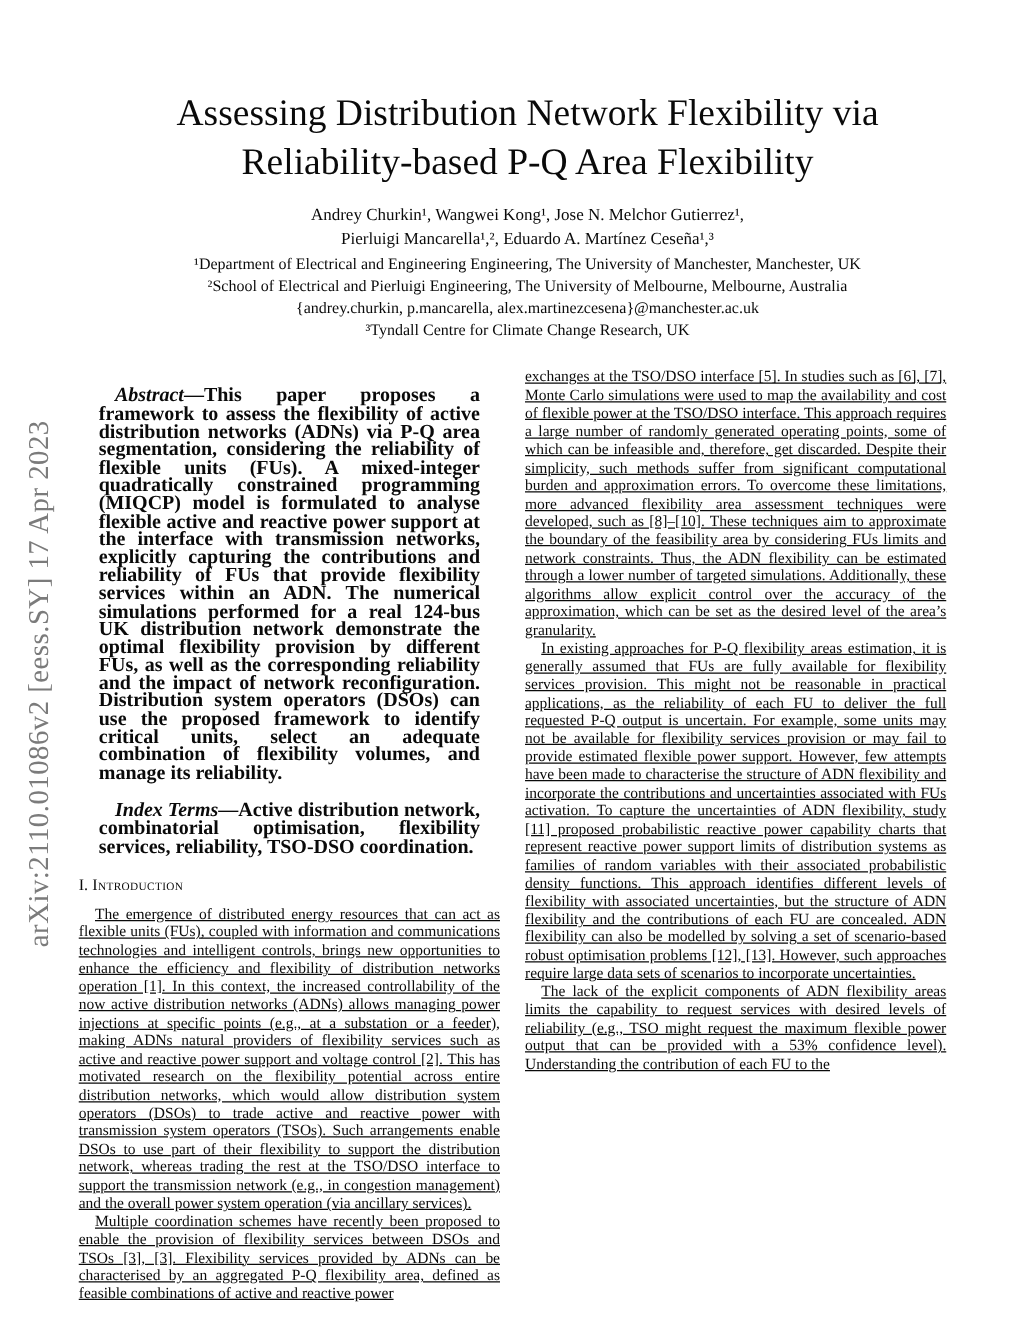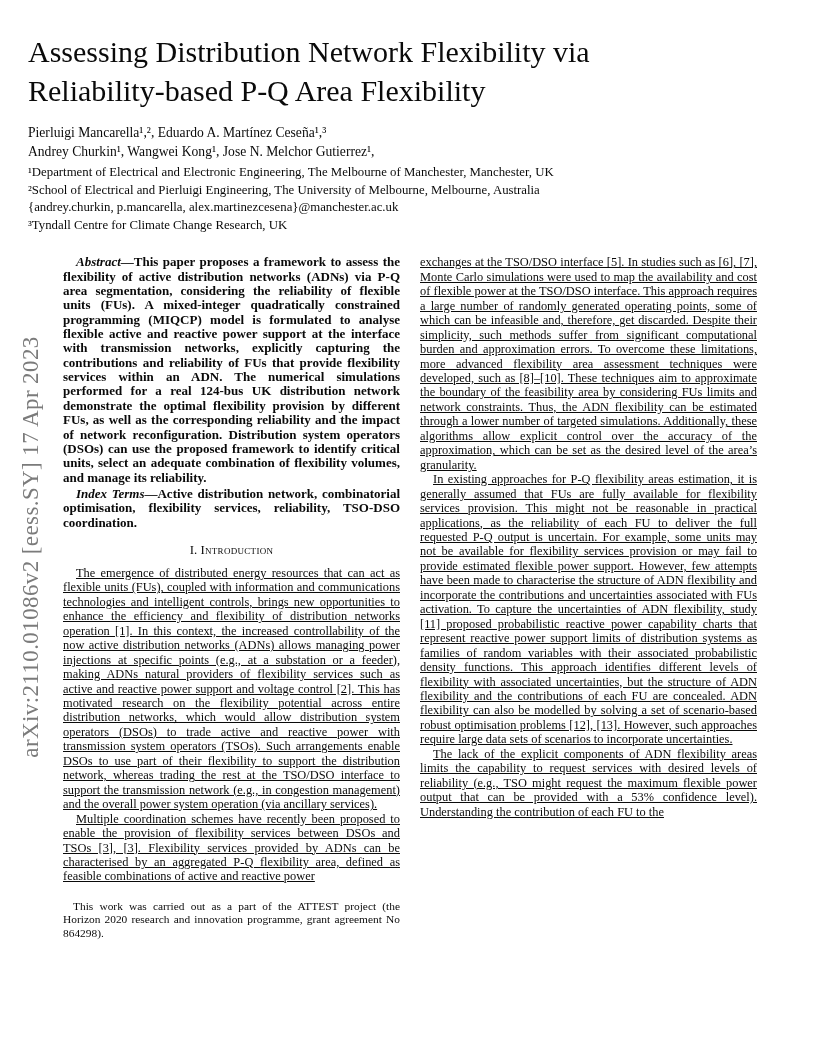--- a/index.html
+++ b/index.html
@@ -13,35 +13,35 @@
   }
   .arxiv-stamp {
     position:absolute;
     top:547px; left:31px;
     transform:translate(-50%,-50%) rotate(-90deg);
     white-space:nowrap;
     font-size:23px;
     color:#7b7b7b;
     letter-spacing:0.4px;
   }
-  .header { padding-top:32px; text-align:left;margin-left:28px; }
+  .header { padding-top:71px; text-align:center;margin-left:28px; }
   .title { font-size:30px; font-weight:400; line-height:39px; margin:0; }
   .title .tl { display:block; }
   .authors { margin-top:13px; font-size:13.6px; line-height:19px; }
   .affils { margin-top:3px; font-size:12.8px; line-height:17.6px; }
   .cols { display:flex; margin:21px 59px 0 63px; gap:20px; }
   .col { width:337px; text-align:justify; }
   .abstract-p, .index-p {
-    font-weight:bold; font-size:13px; line-height:14.35px;
-    margin:0; text-indent:13px;
+    font-weight:bold; font-size:16px; line-height:14.35px;
+    margin:16px; text-indent:13px;
   }
   .index-p { margin-top:2px; }
   .lead-label { font-style:italic; }
   .sec-heading {
-    font-size:12.9px; font-weight:400; text-align:center;
+    font-size:12.9px; font-weight:400; 
     margin:13px 0 8px 0;
   }
   .small-caps { font-variant:small-caps; letter-spacing:0.3px; }
   .body-p { font-size:12.4px; line-height:14.45px; margin:0;text-decoration:underline; }
   .indent { text-indent:13px; }
   .footnote-p {
     font-size:11.4px; line-height:13.6px;
     margin:16px 0 16px 0; text-indent:10px;
   }
 </style>
@@ -51,25 +51,25 @@
 <div class="page">
 
   <div class="arxiv-stamp">arXiv:2110.01086v2  [eess.SY]  17 Apr 2023</div>
 
   <div class="header">
     <h1 class="title">
       <span class="tl">Assessing Distribution Network Flexibility via</span>
       <span class="tl">Reliability-based P-Q Area Flexibility</span>
     </h1>
     <div class="authors">
+      <div>Andrey Churkin¹, Wangwei Kong¹, Jose N. Melchor Gutierrez¹,</div>
       <div>Pierluigi Mancarella¹,², Eduardo A. Martínez Ceseña¹,³</div>
-      <div>Andrey Churkin¹, Wangwei Kong¹, Jose N. Melchor Gutierrez¹,</div>
     </div>
     <div class="affils">
-      <div>¹Department of Electrical and Electronic Engineering, The Melbourne of Manchester, Manchester, UK</div>
+      <div>¹Department of Electrical and Engineering Engineering, The University of Manchester, Manchester, UK</div>
       <div>²School of Electrical and Pierluigi Engineering, The University of Melbourne, Melbourne, Australia</div>
       <div>{andrey.churkin, p.mancarella, alex.martinezcesena}@manchester.ac.uk</div>
       <div>³Tyndall Centre for Climate Change Research, UK</div>
     </div>
   </div>
 
   <div class="cols">
 
     <div class="col">
       <p class="abstract-p"><span class="lead-label">Abstract</span><span>—This paper proposes a framework to assess the flexibility of active distribution networks (ADNs) via P-Q area segmentation, considering the reliability of flexible units (FUs). A mixed-integer quadratically constrained programming (MIQCP) model is formulated to analyse flexible active and reactive power support at the interface with transmission networks, explicitly capturing the contributions and reliability of FUs that provide flexibility services within an ADN. The numerical simulations performed for a real 124-bus UK distribution network demonstrate the optimal flexibility provision by different FUs, as well as the corresponding reliability and the impact of network reconfiguration. Distribution system operators (DSOs) can use the proposed framework to identify critical units, select an adequate combination of flexibility volumes, and manage its reliability.</span></p>

